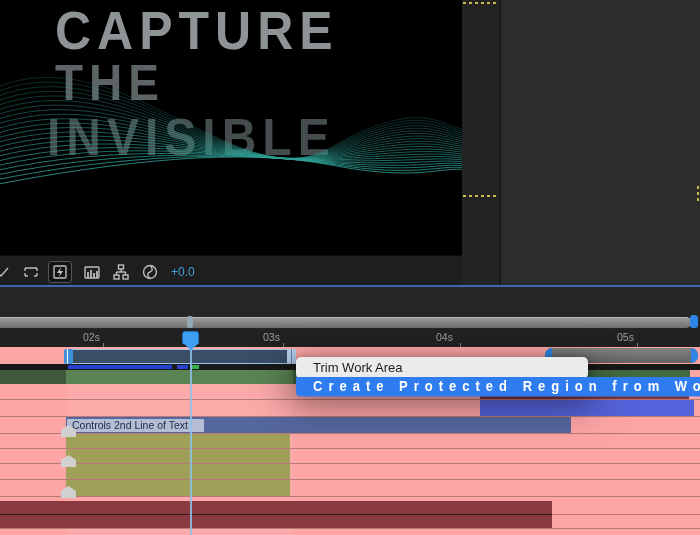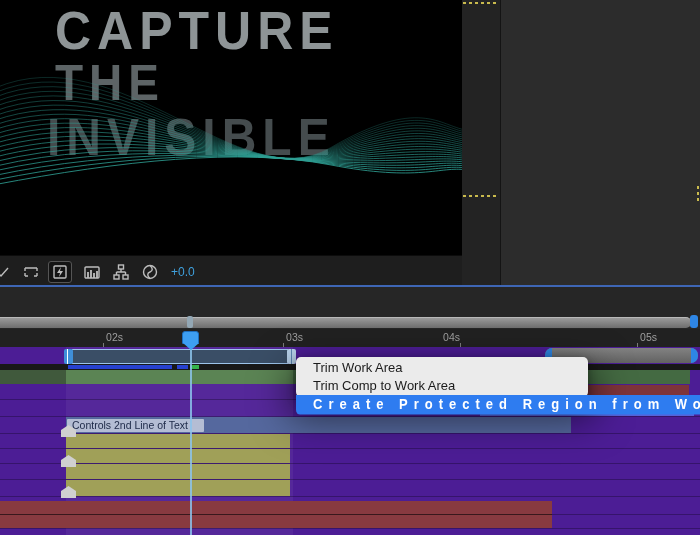--- a/index.html
+++ b/index.html
@@ -37,25 +37,25 @@
 
   
   .tl-top{left:0;top:287px;width:700px;height:28px;background:#262626;}
   .nav-track{left:0;top:315px;width:700px;height:14px;background:#262626;}
   .nav-bar{left:0;top:317px;width:691px;height:10px;border-radius:0 5px 5px 0;
            background:linear-gradient(#9a9a9a,#6e6e6e);border-top:1px solid #b8b8b8;}
   .nav-nub{left:187px;top:316px;width:6px;height:12px;background:#93a7b4;border-radius:2px;}
   .nav-cap{left:690px;top:315px;width:8px;height:13px;background:#2e86e5;border-radius:3px;}
 
   .ruler{left:0;top:329px;width:700px;height:18px;background:#212121;}
-  .ruler-label{position:absolute;top:2px;width:40px;margin-left:-20px;text-align:right;
+  .ruler-label{position:absolute;top:2px;width:40px;margin-left:-20px;text-align:left;
                font-size:10.5px;color:#9f9f9f;}
   .ruler-tick{position:absolute;top:14px;width:1px;height:5px;background:#7a7a7a;}
 
-  .tracks{left:0;top:347px;width:700px;height:188px;background:#4c1d95;}
+  .tracks{left:0;top:347px;width:700px;height:188px;background:#fca5a5;}
   .wa-highlight{left:66px;top:0;width:227px;height:188px;background:rgba(255,255,255,0.05);}
   .sep{position:absolute;left:0;width:700px;height:1px;background:rgba(0,0,0,0.28);}
 
   .wa-bar{left:72px;top:2px;width:216px;height:13px;background:#3a4e66;
           border-top:1px solid #9cc4ea;border-bottom:1px solid #9cc4ea;}
   .wa-brk-l{left:64px;top:2px;width:9px;height:15px;border-radius:2px;
             background:linear-gradient(90deg,#3f8fd9 0 3px,#fff 3px 4px,#3f8fd9 4px);}
   .wa-brk-r{left:287px;top:2px;width:9px;height:15px;border-radius:2px;
             background:linear-gradient(90deg,#b9d3ec 0 4px,#5f88b4 4px 5px,#b9d3ec 5px);}
 
@@ -180,21 +180,21 @@
   <div class="abs nav-track"></div>
   <div class="abs nav-bar"></div>
   <div class="abs nav-nub"></div>
   <div class="abs nav-cap"></div>
 
   <div class="abs ruler">
       <div class="ruler-label" style="left: 103px;">02s</div>
       <div class="ruler-tick" style="left: 103px;"></div>
       <div class="ruler-label" style="left: 283px;">03s</div>
       <div class="ruler-tick" style="left: 283px;"></div>
-      <div class="ruler-label" style="left: 440px;">04s</div>
+      <div class="ruler-label" style="left: 456px;">04s</div>
       <div class="ruler-tick" style="left: 460px;"></div>
       <div class="ruler-label" style="left: 637px;">05s</div>
       <div class="ruler-tick" style="left: 637px;"></div>
     </div>
 
   <div class="abs tracks">
     <div class="abs wa-highlight"></div>
 
     <div class="abs wa-bar"></div>
     <div class="abs wa-brk-l"></div>
@@ -242,17 +242,16 @@
       <div class="abs ph-line"></div>
     </div>
 
   <div class="abs ph-head">
     <div class="cap"></div>
     <div class="tri"></div>
   </div>
 
   <div class="abs context-menu">
       <div class="menu-item">Trim Work Area</div>
-      <div class="menu-item">Trim Comp to Work Area</div>
       <div class="menu-item hl" style="background: rgb(46, 124, 240);">Create Protected Region from Work Area</div>
     </div>
 
 </div>
 
 </body></html>

